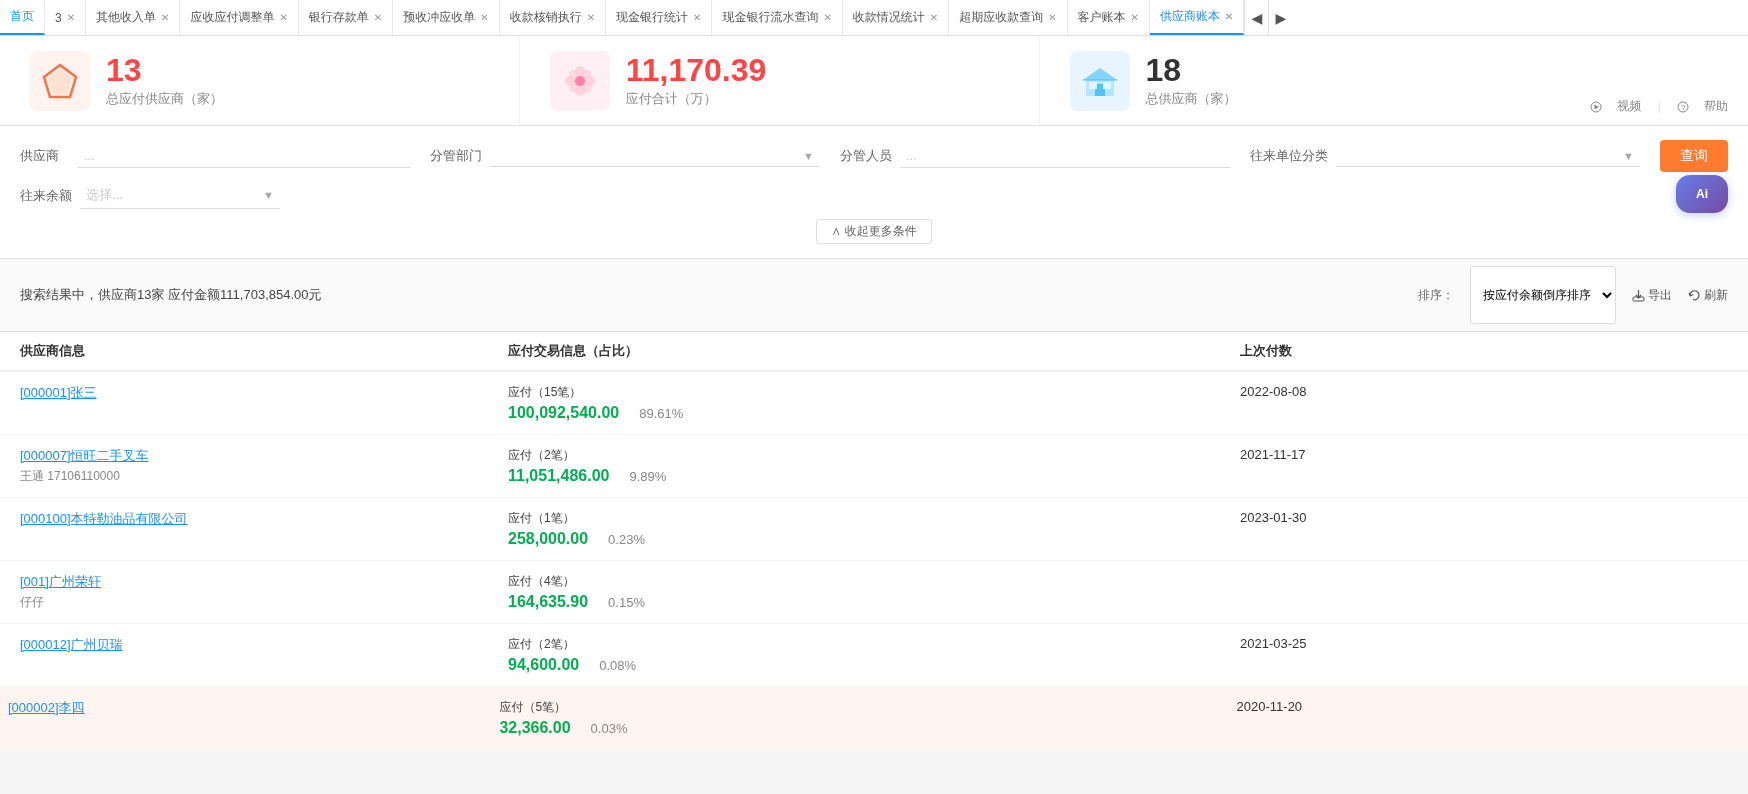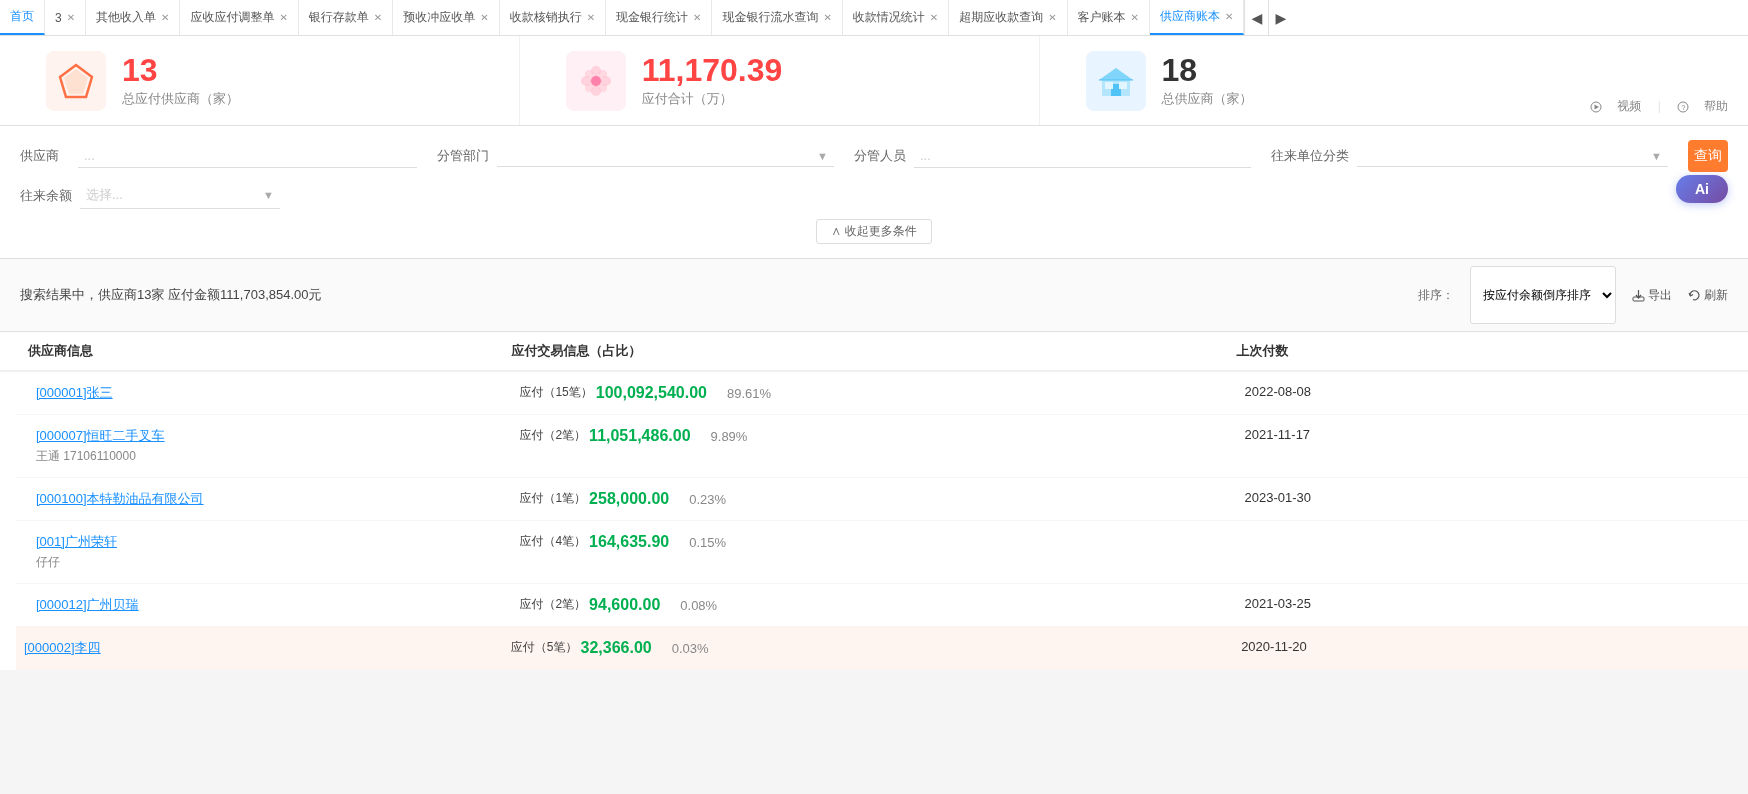--- a/index.html
+++ b/index.html
@@ -34,21 +34,21 @@
 
     
     .stats-bar {
       display: flex; align-items: stretch;
       background: #fff;
       border-bottom: 1px solid #e0e0e0;
       height: 90px;
     }
     .stat-card {
       display: flex; align-items: center;
-      padding: 0 46px;
+      padding: 0 30px;
       border-right: 1px solid #f0f0f0;
       flex: 1;
     }
     .stat-icon {
       width: 60px; height: 60px;
       border-radius: 8px;
       display: flex; align-items: center; justify-content: center;
       margin-right: 16px;
       font-size: 30px;
     }
@@ -94,21 +94,21 @@
       border-bottom: 1px solid #ddd;
       padding: 4px 6px;
       cursor: pointer;
     }
     .search-select .select-text { flex: 1; color: #ccc; font-size: 13px; }
     .search-select .arrow { color: #aaa; font-size: 11px; }
     .search-btn {
       background: #ff7b2e;
       color: #fff;
       border: none;
-      padding: 7px 6px;
+      padding: 7px 20px;
       border-radius: 4px;
       cursor: pointer;
       font-size: 14px;
       white-space: nowrap;
     }
     .collapse-row {
       display: flex; justify-content: center; margin: 4px 0 6px;
     }
     .collapse-btn {
       background: none; border: 1px solid #ddd; border-radius: 3px;
@@ -134,58 +134,57 @@
       display: flex; align-items: center; gap: 3px;
     }
 
     
     .data-table {
       background: #fff;
       width: 100%;
     }
     .table-header {
       display: flex;
-      padding: 10px 28px;
+      padding: 10px 20px;
       border-bottom: 2px solid #f0f0f0;
       color: #333; font-size: 13px; font-weight: bold;
       background: #fff;
     }
     .col-supplier { flex: 2; }
     .col-transaction { flex: 3; }
     .col-lastpay { flex: 2; text-align: left; }
 
     .table-row {
       display: flex;
       align-items: flex-start;
       padding: 12px 20px;
       border-bottom: 1px solid #f5f5f5;
       background: #fff;
       cursor: pointer;
-      margin-left: 16px;
     }
     .table-row.highlighted { background: #fff5f0; padding-left: 8px; }
 
     .supplier-link {
       color: #1890ff; text-decoration: underline; cursor: pointer;
       font-size: 13px;
     }
     .supplier-sub { color: #888; font-size: 12px; margin-top: 3px; }
 
-    .trans-info { display: flex; flex-direction: row; gap: 3px; }
+    .trans-info { display: flex; flex-direction: column; gap: 3px; }
     .trans-label { font-size: 12px; color: #444; }
     .trans-amount { font-size: 16px; color: #00b050; font-weight: bold; }
     .trans-pct { color: #888; font-size: 13px; margin-left: 12px; }
     .trans-row { display: flex; align-items: baseline; gap: 8px; }
 
     
     .ai-badge {
       position: fixed; right: 20px; top: 175px;
       background: linear-gradient(135deg, #667eea 0%, #764ba2 100%);
-      color: #fff; font-size: 14px; font-weight: bold;
-      width: 52px; height: 28px;
+      color: #fff; font-size: 12px; font-weight: bold;
+      width: 52px; height: 38px;
       display: flex; align-items: center; justify-content: center;
       border-radius: 14px;
       cursor: pointer;
       box-shadow: 0 2px 8px rgba(102,126,234,0.4);
     }
   </style>
 </head>
 <body>
 
 <div class="top-nav">

